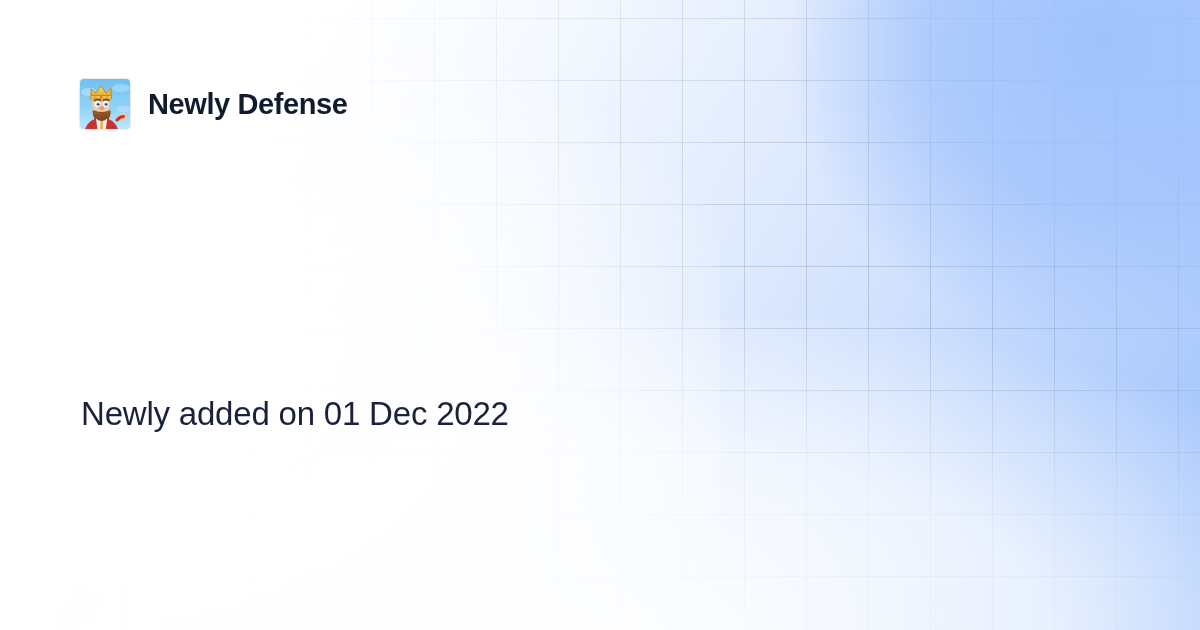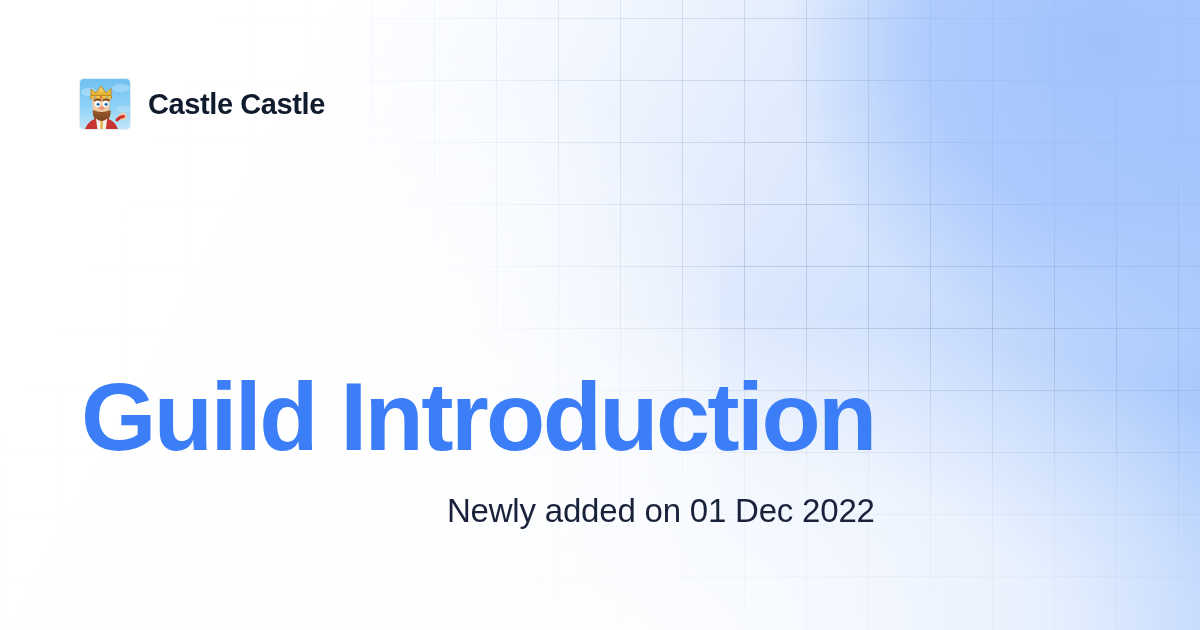--- a/index.html
+++ b/index.html
@@ -235,22 +235,21 @@
 
           <path d="M5 50 q3.5 -8.5 11 -10.5 q5.6 5.2 11.2 0 q7.4 2 10.8 10.5 Z" fill="#c9332f"></path>
           <path d="M16 39.5 q5.6 5.2 11.2 0 l-1.3 10.5 h-8.6 Z" fill="#f4f1ea"></path>
           <rect x="20.4" y="42" width="2.4" height="8" fill="#e0b13c"></rect>
 
           <ellipse cx="42.5" cy="37.5" rx="4.2" ry="3.6" fill="#f3c9a2" transform="rotate(-22 42.5 37.5)"></ellipse>
           <path d="M37 41 q3 -3.5 6.5 -3.5" stroke="#c9332f" stroke-width="3" fill="none" stroke-linecap="round"></path>
         </svg>
       </span>
 
-      <span class="app-name">Castle Castle</span>
+      <span class="app-name">Newly Defense</span>
     </div>
 
     <div class="headline-block">
-      <h1 class="headline">Guild Introduction</h1>
       <p class="subhead">Newly added on 01 Dec 2022</p>
     </div>
 
   </div>
 </div>
 
 </body></html>

